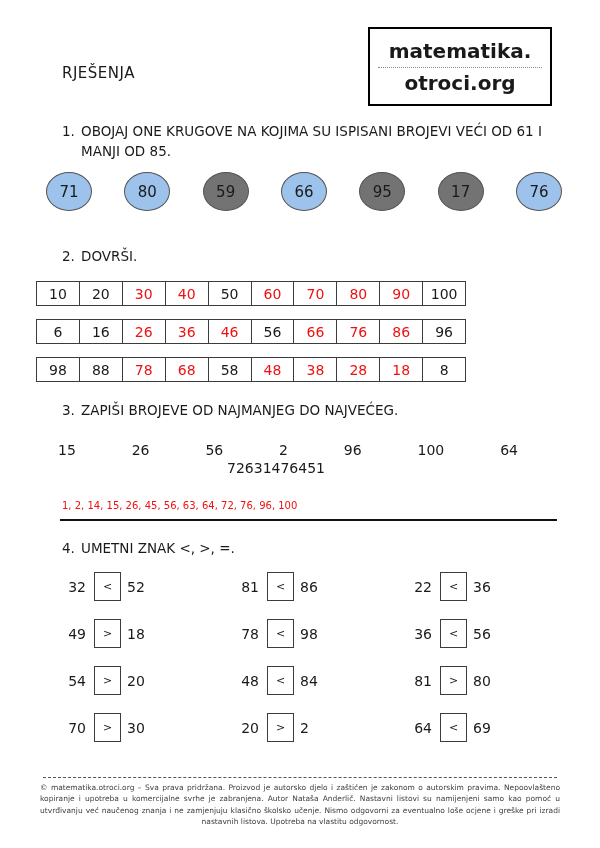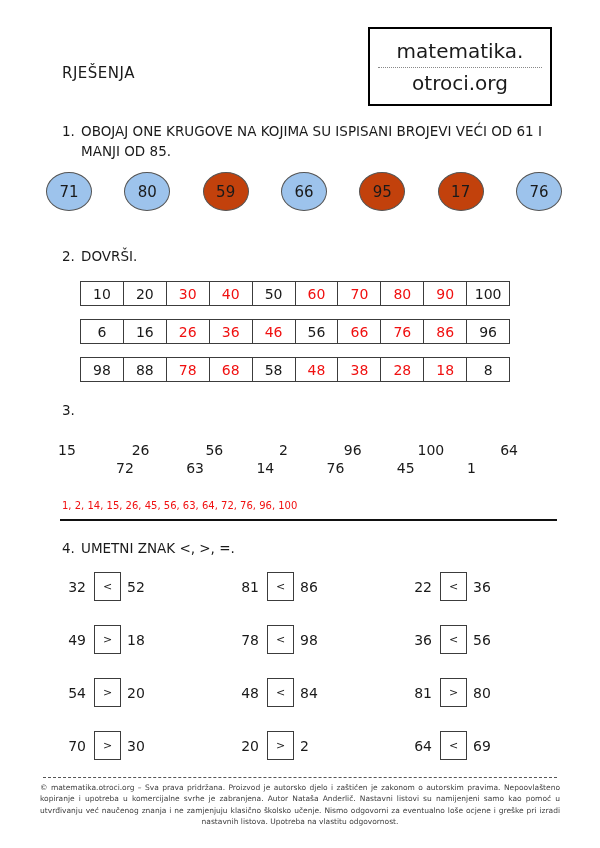--- a/index.html
+++ b/index.html
@@ -3,50 +3,50 @@
 <meta charset="utf-8">
 <style>
   html,body{margin:0;padding:0;background:#fff;}
   .page{position:relative;width:600px;height:848px;background:#fff;overflow:hidden;
         font-family:"DejaVu Sans",sans-serif;color:#1a1a1a;}
 
   .title{position:absolute;left:62px;top:64px;font-size:15px;letter-spacing:.5px;}
 
   .logo{position:absolute;left:368px;top:27px;width:184px;height:79px;border:2px solid #000;
         box-sizing:border-box;display:flex;flex-direction:column;justify-content:center;
-        text-align:center;font-weight:normal;font-size:20px;}
+        text-align:center;font-weight:bold;font-size:20px;}
   .logo .l1{border-bottom:1px dotted #888;padding-bottom:4px;margin:0 8px 3px;}
 
   .head{position:absolute;display:flex;font-size:13.5px;line-height:1.45;}
   .head .num{flex:none;width:19px;}
   .head-1{left:62px;top:122px;width:482px;}
   .head-2{left:62px;top:247px;width:300px;}
   .head-3{left:62px;top:401px;width:480px;}
   .head-4{left:62px;top:539px;width:300px;}
 
   .circles{position:absolute;left:46px;top:172px;width:516px;display:flex;justify-content:space-between;text-align:right;}
-  .circle{width:46px;height:39px;border:1.5px solid #555;border-radius:50%;background:#c2410c;
+  .circle{width:46px;height:39px;border:1.5px solid #555;border-radius:50%;background:#737373;
           display:flex;align-items:center;justify-content:center;font-size:15px;box-sizing:border-box;}
   .circle.filled{background:var(--fill,#9DC3EC);}
 
   .numtable{position:absolute;left:36px;width:430px;height:25px;display:flex;
-            border:1px solid #3c3c3c;box-sizing:border-box;margin-left:44px;}
+            border:1px solid #3c3c3c;box-sizing:border-box;}
   .t1{top:281px}.t2{top:319px}.t3{top:357px}
   .cell{flex:1;border-left:1px solid #3c3c3c;display:flex;align-items:center;justify-content:center;font-size:14px;}
   .cell:first-child{border-left:none;}
   .cell.red{color:var(--red,#f01010);}
 
   .scatter{position:absolute;display:flex;justify-content:space-between;font-size:14px;}
   .sc1{left:58px;top:442px;width:460px;gap:28px;}
-  .sc2{left:116px;top:460px;width:360px;}
+  .sc2{left:96px;top:460px;width:360px;justify-content:center;}
 
   .answer{position:absolute;left:62px;top:500px;font-size:10px;color:var(--red,#f01010);}
   .answer-line{position:absolute;left:60px;top:519px;width:497px;height:2px;background:#111;}
 
-  .cmp-col{position:absolute;top:572px;display:flex;flex-direction:column;gap:24px;}
+  .cmp-col{position:absolute;top:572px;display:flex;flex-direction:column;gap:18px;}
   .c1{left:60px}.c2{left:233px}.c3{left:406px}
   .cmp-row{display:flex;align-items:center;height:29px;}
   .cmp-left{width:26px;text-align:right;margin-right:8px;font-size:14px;}
   .cmp-box{width:27px;height:29px;border:1px solid #3c3c3c;box-sizing:border-box;
            display:flex;align-items:center;justify-content:center;font-size:11px;background:#fff;}
   .cmp-right{margin-left:6px;font-size:14px;}
 
   .footer-line{position:absolute;left:43px;top:777px;width:514px;border-top:1px dashed #555;}
   .footer{position:absolute;left:40px;top:782px;width:520px;font-size:7.5px;line-height:1.5;
           color:#3d3d3d;text-align:justify;text-align-last:center;}
@@ -115,20 +115,21 @@
       <div class="cell">58</div>
       <div class="cell red">48</div>
       <div class="cell red">38</div>
       <div class="cell red">28</div>
       <div class="cell red">18</div>
       <div class="cell">8</div>
     </div>
 
   <div class="head head-3">
     <span class="num">3.</span>
+    <span>ZAPIŠI BROJEVE OD NAJMANJEG  DO NAJVEĆEG.</span>
   </div>
 
   <div class="scatter sc1">
       <div class="num">15</div>
       <div class="num">26</div>
       <div class="num">56</div>
       <div class="num">2</div>
       <div class="num">96</div>
       <div class="num">100</div>
       <div class="num">64</div>

